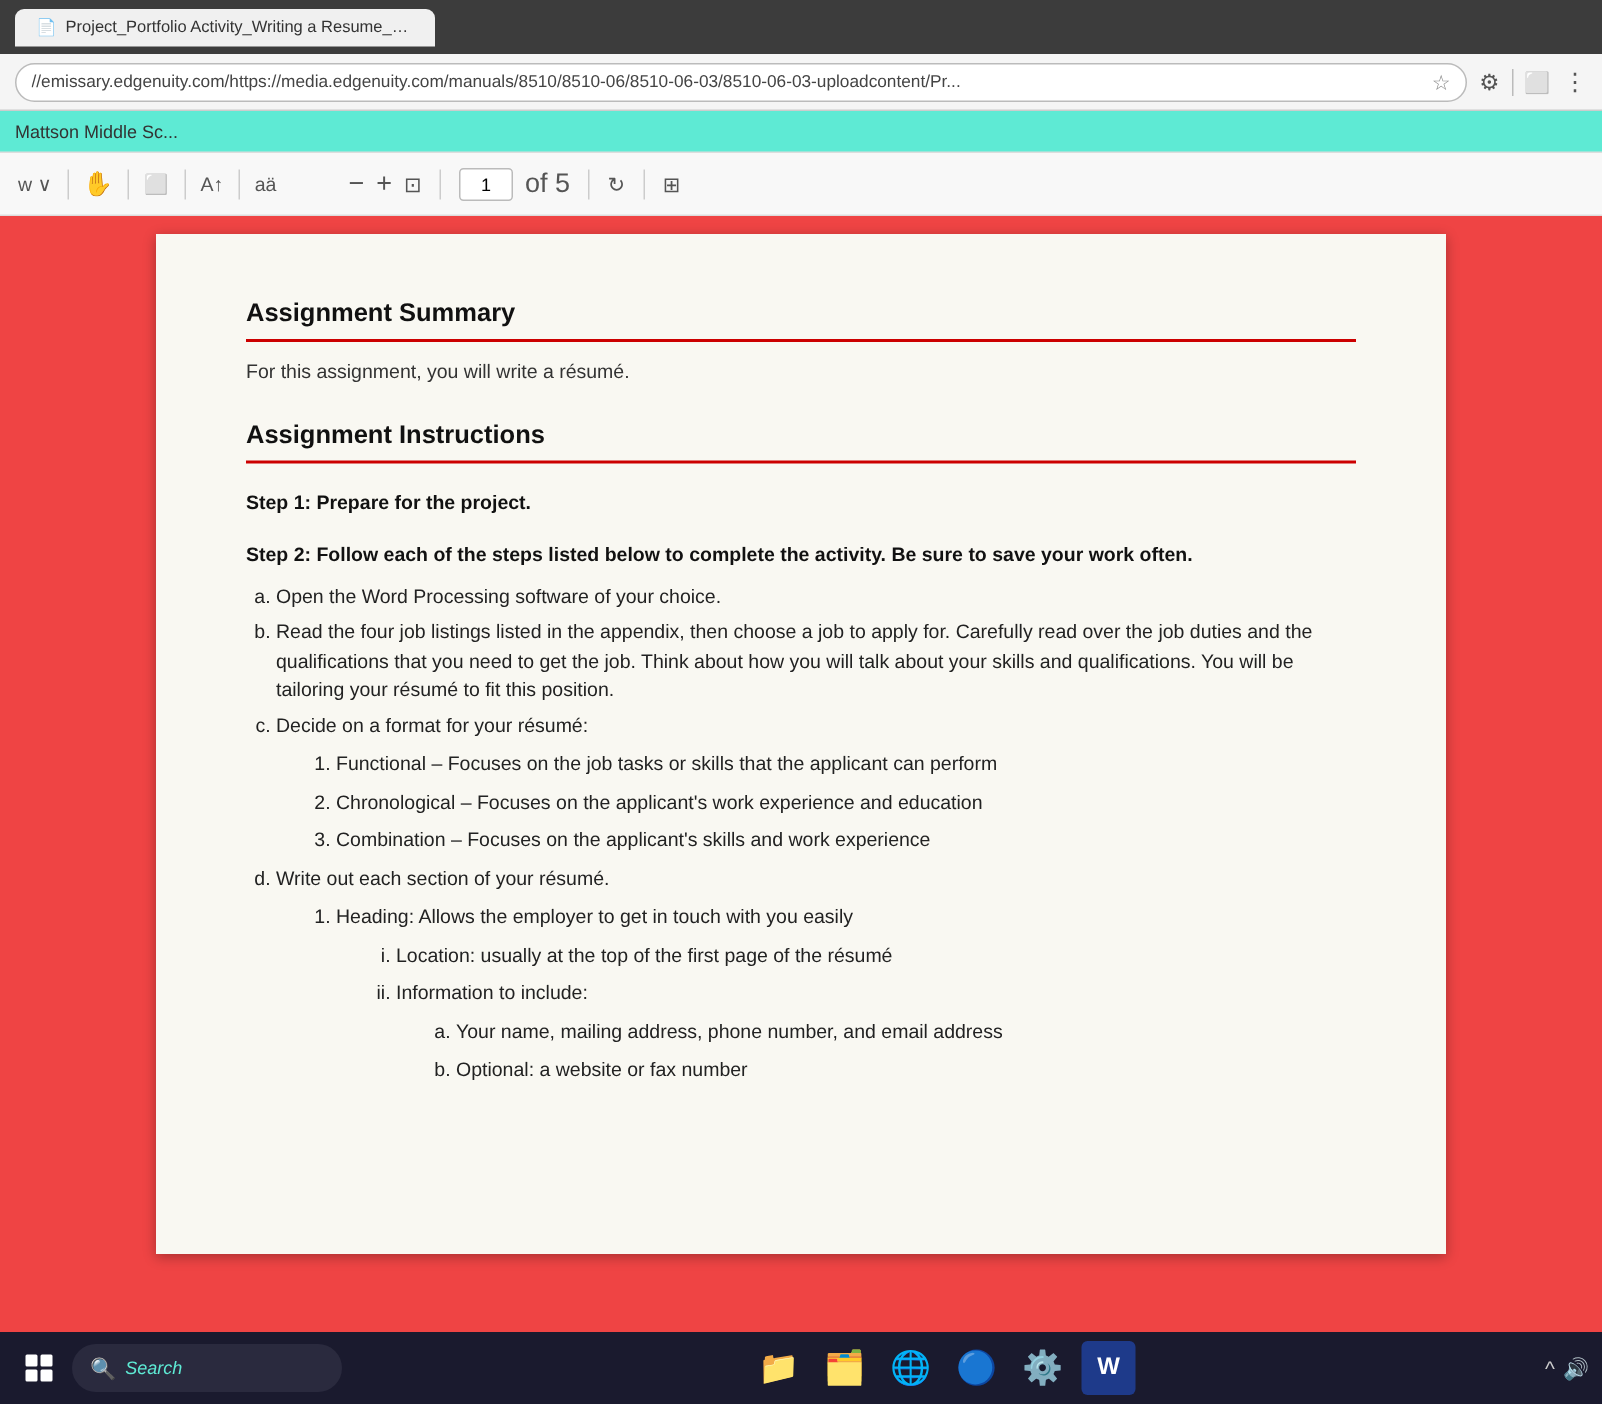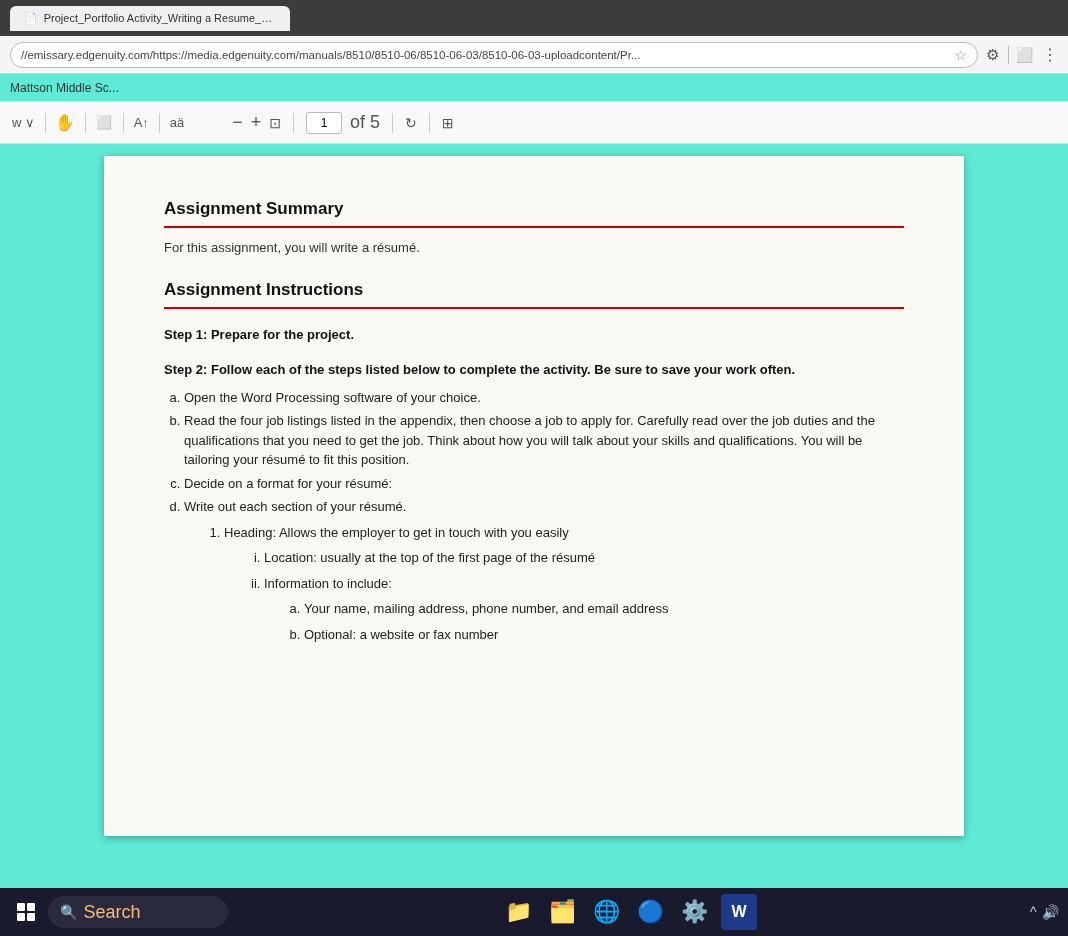--- a/index.html
+++ b/index.html
@@ -262,22 +262,23 @@
       min-width: 180px;
       cursor: pointer;
     }
 
     .search-icon-wrap {
       color: #aaa;
       font-size: 14px;
     }
 
     .search-label {
-      color: #fdba74;
-      font-size: 18px;
+      color: #5eead4;
+      font-size: 12px;
+      font-style: italic;
     }
 
     .taskbar-center {
       flex: 1;
       display: flex;
       align-items: center;
       justify-content: center;
       gap: 8px;
     }
 
@@ -304,21 +305,21 @@
       display: flex;
       flex-direction: column;
       height: calc(936px - 48px);
     }
 
     .chrome-area {
       background: #3c3c3c;
     }
 
     .content-area {
-      background: #5eead4;
+      background: #ef4444;
       flex: 1;
       display: flex;
       justify-content: center;
       align-items: flex-start;
       padding: 12px 0;
       overflow: hidden;
     }
   </style>
 </head>
 <body>
@@ -396,20 +397,25 @@
 
       <p class="step-header">
         <span>Step 2: Follow each of the steps listed below to complete the activity. Be sure to save your work often.</span>
       </p>
 
       <ol type="a" class="list-items">
         <li class="list-item">Open the Word Processing software of your choice.</li>
         <li class="list-item">Read the four job listings listed in the appendix, then choose a job to apply for. Carefully read over the job duties and the qualifications that you need to get the job. Think about how you will talk about your skills and qualifications. You will be tailoring your résumé to fit this position.</li>
         <li class="list-item">
           <span>Decide on a format for your résumé:</span>
+          <ol type="1" class="numbered-list">
+            <li class="numbered-item">Functional – Focuses on the job tasks or skills that the applicant can perform</li>
+            <li class="numbered-item">Chronological – Focuses on the applicant's work experience and education</li>
+            <li class="numbered-item">Combination – Focuses on the applicant's skills and work experience</li>
+          </ol>
         </li>
         <li class="list-item">
           <span>Write out each section of your résumé.</span>
           <ol type="1" class="numbered-list">
             <li class="numbered-item">Heading: Allows the employer to get in touch with you easily</li>
           </ol>
           <ol type="i" class="numbered-list nested-numbered" style="padding-left:80px;">
             <li class="numbered-item">Location: usually at the top of the first page of the résumé</li>
             <li class="numbered-item">
               <span>Information to include:</span>

